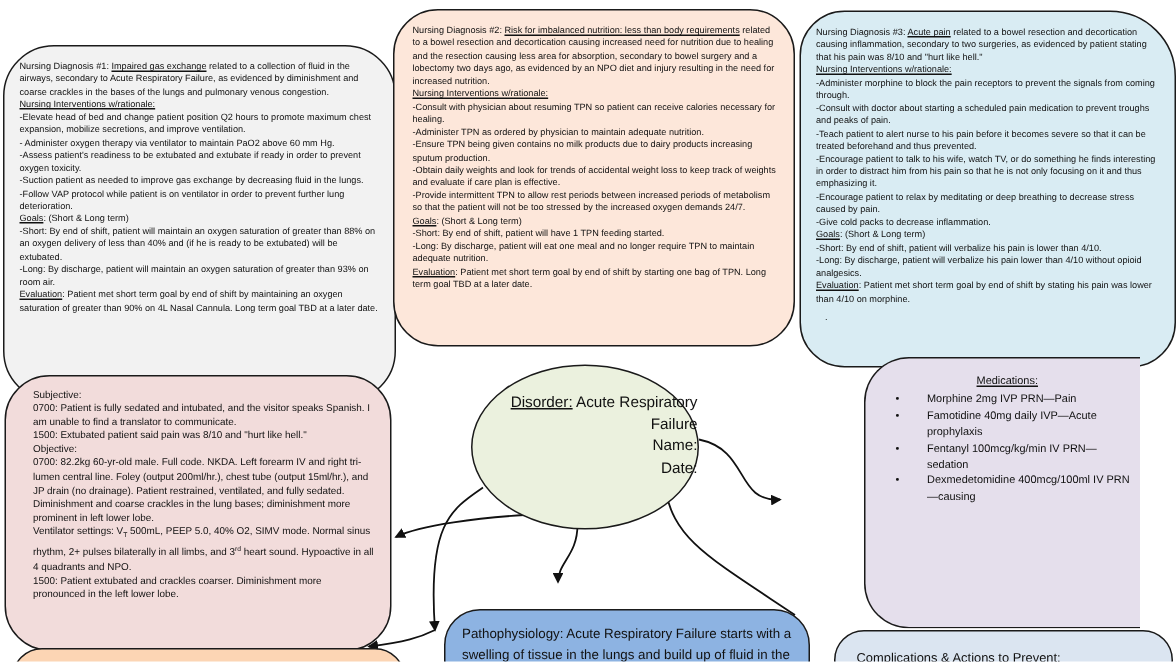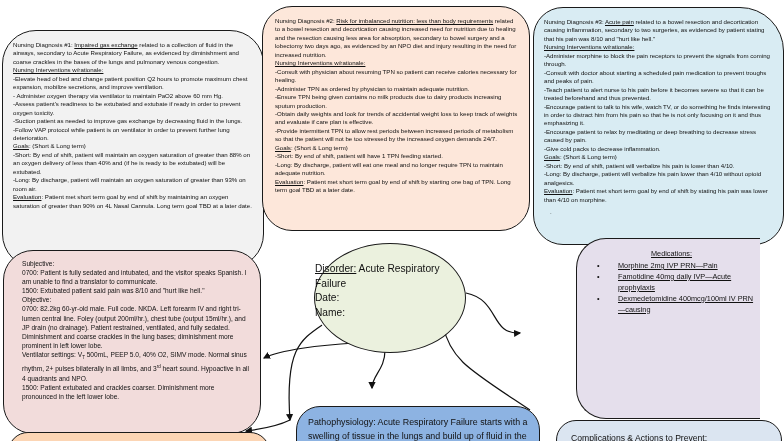--- a/index.html
+++ b/index.html
@@ -19,38 +19,38 @@
     .box p { margin:0; }
     .u { text-decoration:underline; }
     #nd1 { left:2px; top:30px; width:262px; height:238px; background:#f2f2f2; padding:10px 8px 6px 10px; }
     #nd2 { left:262px; top:6px; width:268px; height:225px; background:#fde7da; padding:10px 10px 6px 12px; border-radius:30px; }
     #nd3 { left:533px; top:7px; width:251px; height:238px; background:#d9ecf3; padding:10px 10px 6px 10px; border-radius:30px 44px 30px 30px; }
     #soap { left:3px; top:250px; width:258px; height:184px; background:#f2dcdb; padding:8px 10px 4px 18px; font-size:6.6px; line-height:9.1px; border-radius:30px; }
     #bottomleft { left:8px; top:432px; width:262px; height:40px; background:#fcd5b4; border-radius:26px; }
     #disorder {
       position:absolute; left:314px; top:243px; width:152px; height:110px;
       background:#ebf1de; border:1.6px solid #1a1a1a; border-radius:50%;
-      box-sizing:border-box; text-align:left;
+      box-sizing:border-box; text-align:right;
       font-size:10.2px; line-height:14.5px; padding-top:18px;
     }
     #patho {
       position:absolute; left:296px; top:406px; width:244px; height:60px;
       background:#8db3e2; border:1.6px solid #1a1a1a; border-radius:24px;
       box-sizing:border-box; padding:8px 8px 0 11px;
       font-size:8.9px; line-height:14px;
     }
     #meds {
       position:absolute; left:576px; top:238px; width:184px; height:181px;
       background:#e5dfec; border:1.6px solid #1a1a1a; border-radius:30px 0 0 30px;
       border-right:none; box-sizing:border-box; padding:10px 4px 0 10px;
       font-size:7.3px; line-height:10.9px;
     }
     #meds .title { text-align:center; text-decoration:underline; margin-bottom:1px; }
     #meds ul { margin:0; padding:0 0 0 10px; list-style:none; }
-    #meds li { position:relative; padding-left:21px;text-decoration:underline; }
+    #meds li { position:relative; padding-left:21px; }
     #meds li::before { content:"\2022"; position:absolute; left:0; top:0; }
     #comp {
       position:absolute; left:556px; top:420px; width:226px; height:40px;
       background:#dbe5f1; border:1.6px solid #1a1a1a; border-radius:24px;
       box-sizing:border-box; padding:12px 0 0 14px; font-size:8.6px;
     }
     svg.arrows { position:absolute; left:0; top:0; pointer-events:none; }
   </style>
 </head>
 <body>
@@ -128,32 +128,33 @@
   <p>
     <span>Ventilator settings: V</span><sub style="font-size:4.5px">T</sub><span> 500mL, PEEP 5.0, 40% O2, SIMV mode. Normal sinus rhythm, 2+ pulses bilaterally in all limbs, and 3</span><sup style="font-size:4.5px">rd</sup><span> heart sound. Hypoactive in all 4 quadrants and NPO.</span>
   </p>
   <p>1500: Patient extubated and crackles coarser. Diminishment more pronounced in the left lower lobe.</p>
 </div>
 
 <div class="box" id="bottomleft"></div>
 
 <div id="disorder">
   <div><span class="u">Disorder:</span><span> Acute Respiratory Failure</span></div>
+  <div>Name:</div>
   <div>Date:</div>
-  <div>Name:</div>
 </div>
 
 <div id="patho">
   <span>Pathophysiology: Acute Respiratory Failure starts with a swelling of tissue in the lungs and build up of fluid in the</span>
 </div>
 
 <div id="meds">
   <div class="title">Medications:</div>
   <ul>
     <li>Morphine 2mg IVP PRN—Pain</li>
     <li>Famotidine 40mg daily IVP—Acute prophylaxis</li>
+    <li>Fentanyl 100mcg/kg/min IV PRN—sedation</li>
     <li>Dexmedetomidine 400mcg/100ml IV PRN—causing</li>
   </ul>
 </div>
 
 <div id="comp">
   <span>Complications &amp; Actions to Prevent:</span>
 </div>
 
 </body></html>

